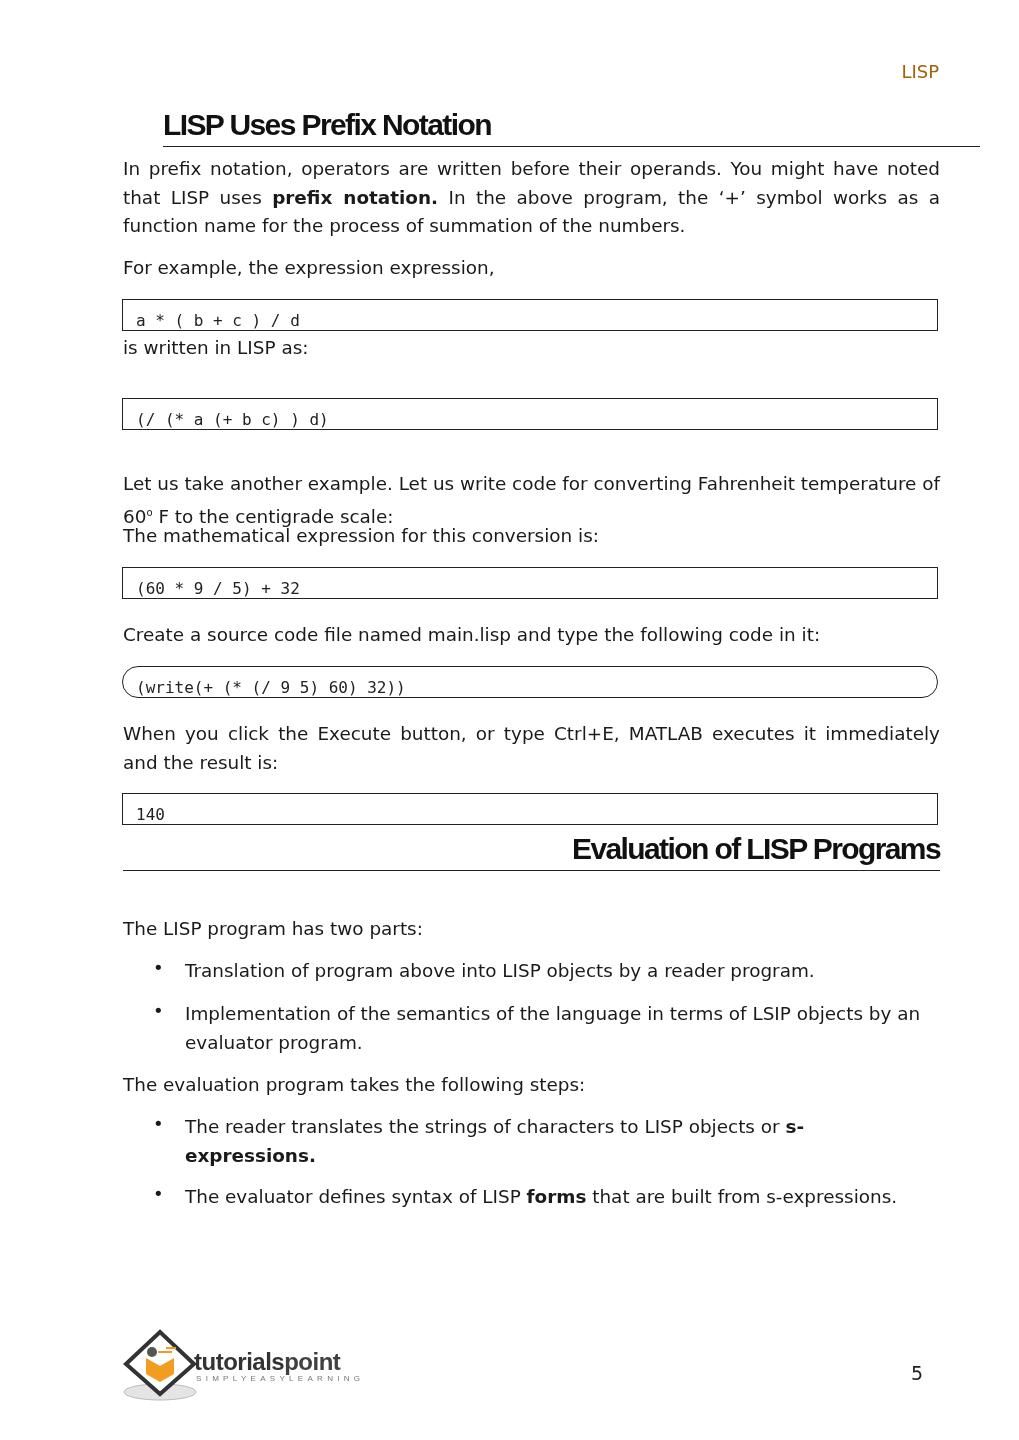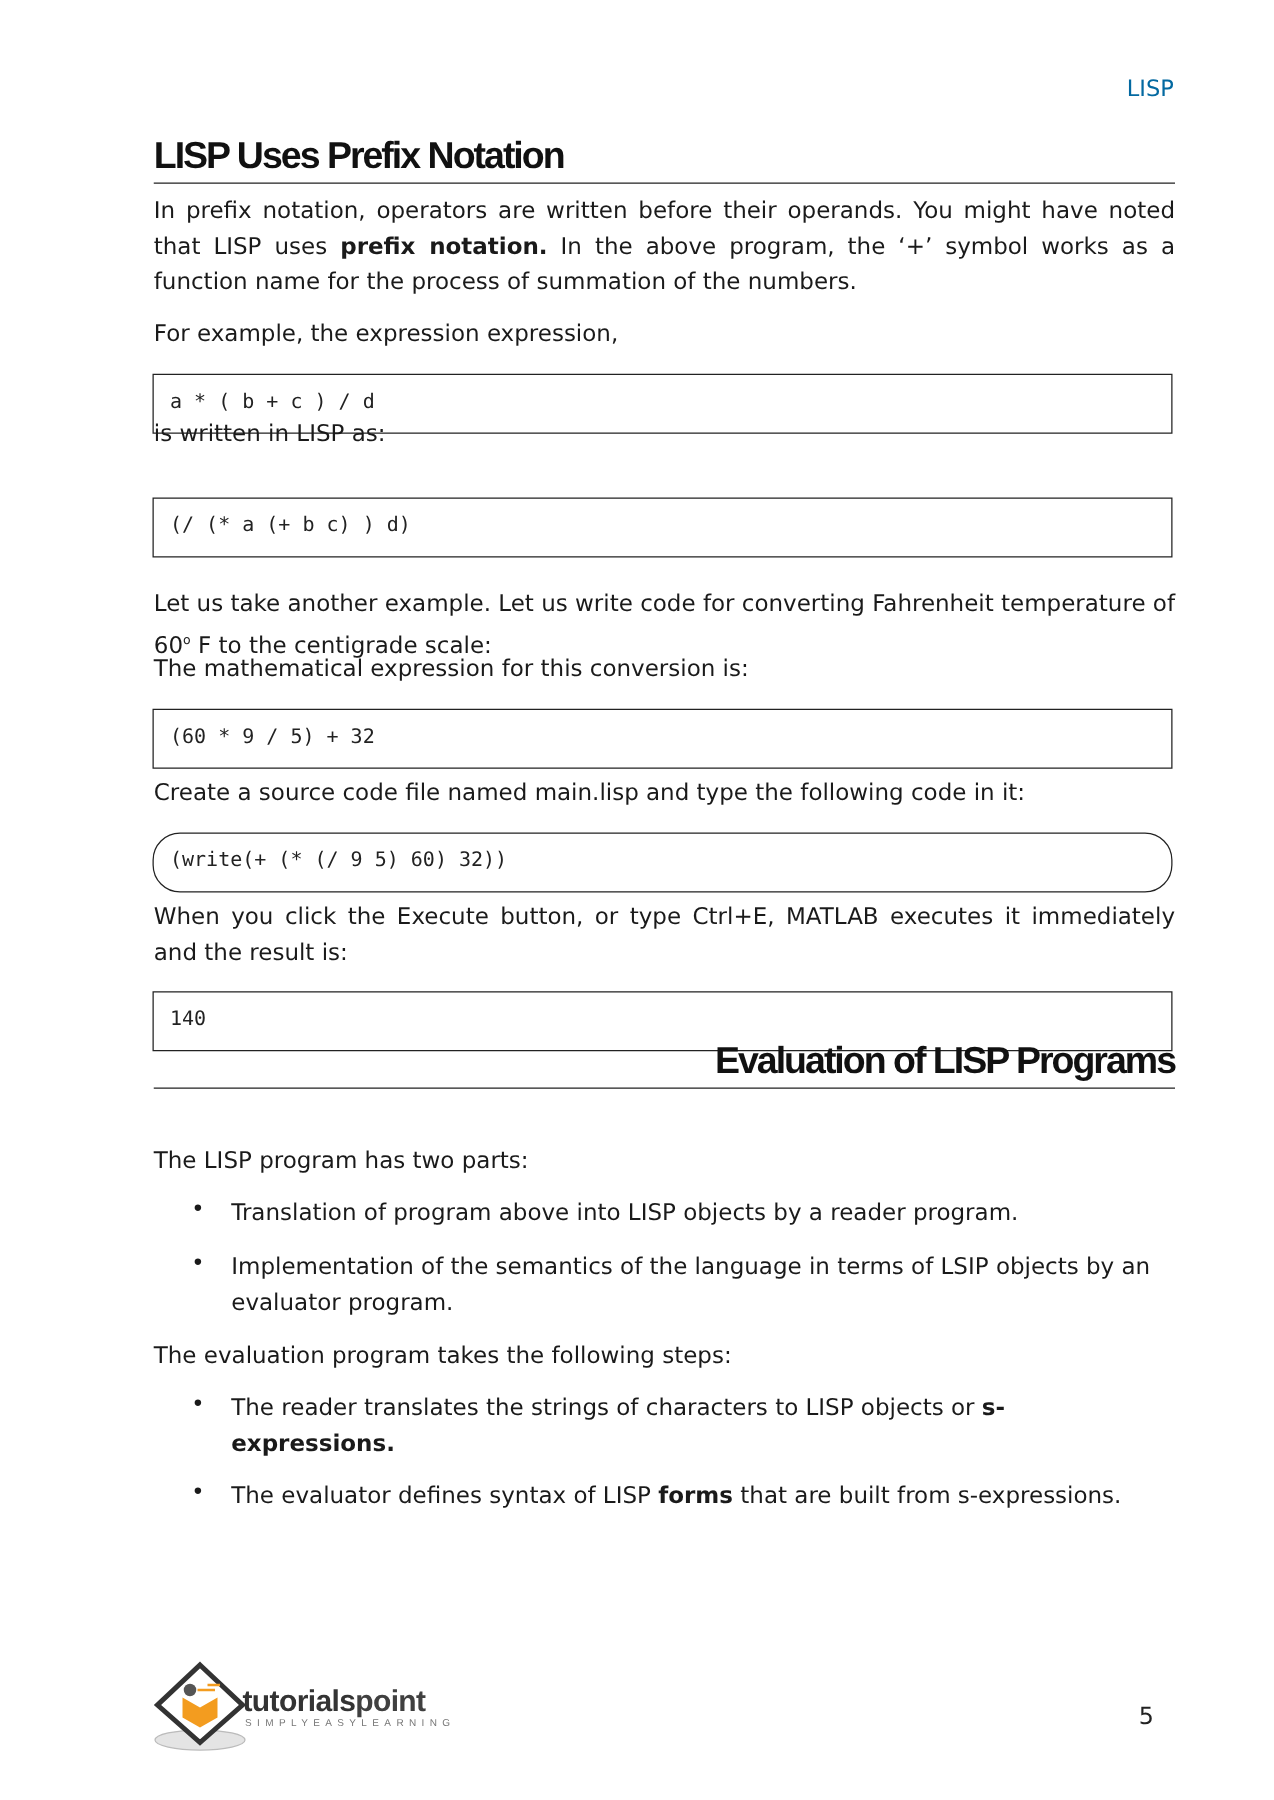--- a/index.html
+++ b/index.html
@@ -1,26 +1,26 @@
 <!DOCTYPE html>
 <html><head>
 <meta charset="utf-8">
 <style>
   html, body { margin: 0; padding: 0; background: #ffffff; }
   body { width: 1019px; height: 1440px; position: relative; overflow: hidden;
          font-family: "DejaVu Sans", sans-serif; color: #1a1a1a; }
   .page { position: absolute; left: 123px; top: 0; width: 817px; }
-  .running-head { position: absolute; right: 80px; top: 61px; font-size: 18px; color: #0369a1; }
+  .running-head { position: absolute; right: 80px; top: 61px; font-size: 18px; color: #a16207; }
   h1 { position: absolute; left: 0; margin: 0; width: 817px;
        font-family: "Liberation Sans", sans-serif; font-weight: bold; font-size: 30px;
        letter-spacing: -1.6px; color: #111; border-bottom: 1.5px solid #222; padding-bottom: 4px; }
   p, .li-text { font-size: 18.4px; line-height: 28.5px; margin: 0; }
   .abs { position: absolute; left: 0; width: 817px; }
   .justify { text-align: justify; }
-  .code { position: absolute; left: -1px; width: 816px; height: 48px; border: 1.3px solid #222;
+  .code { position: absolute; left: -1px; width: 816px; height: 32px; border: 1.3px solid #222;
           box-sizing: border-box; font-family: "DejaVu Sans Mono", monospace; font-size: 16px;
           padding-left: 13px; line-height: 42px; white-space: pre; color: #222; }
   .bullet { position: absolute; left: 30px; font-size: 18px; }
   .li-text { position: absolute; left: 62px; width: 756px; }
   b { font-weight: bold; }
   .logo { position: absolute; left: 122px; top: 1328px; width: 250px; height: 76px; }
   .logo-word { position: absolute; left: 72px; top: 20px; font-family: "Liberation Sans", sans-serif;
                font-weight: bold; font-size: 24px; letter-spacing: -0.5px; }
   .logo-word .t1 { color: #333; }
   .logo-word .t2 { color: #404040; }
@@ -28,21 +28,21 @@
               font-size: 8px; letter-spacing: 4.3px; color: #777; }
   .page-num { position: absolute; right: 96px; top: 1362px; font-size: 19px; color: #222; }
 </style>
 </head>
 <body>
 
 <div class="running-head">LISP</div>
 
 <div class="page">
 
-  <h1 style="top:108px;">LISP Uses Prefix Notation</h1>
+  <h1 style="top:108px;margin-left:40px;">LISP Uses Prefix Notation</h1>
 
   <p class="abs justify" style="top:155px;"><span>In prefix notation, operators are written before their operands. You might have noted that LISP uses </span><b>prefix notation.</b><span> In the above program, the ‘+’ symbol works as a function name for the process of summation of the numbers.</span></p>
 
   <p class="abs" style="top:254px;">For example, the expression expression,</p>
 
   <div class="code" style="top:299px;">a * ( b + c ) / d</div>
 
   <p class="abs" style="top:334px;">is written in LISP as:</p>
 
   <div class="code" style="top:398px;">(/ (* a (+ b c) ) d)</div>

